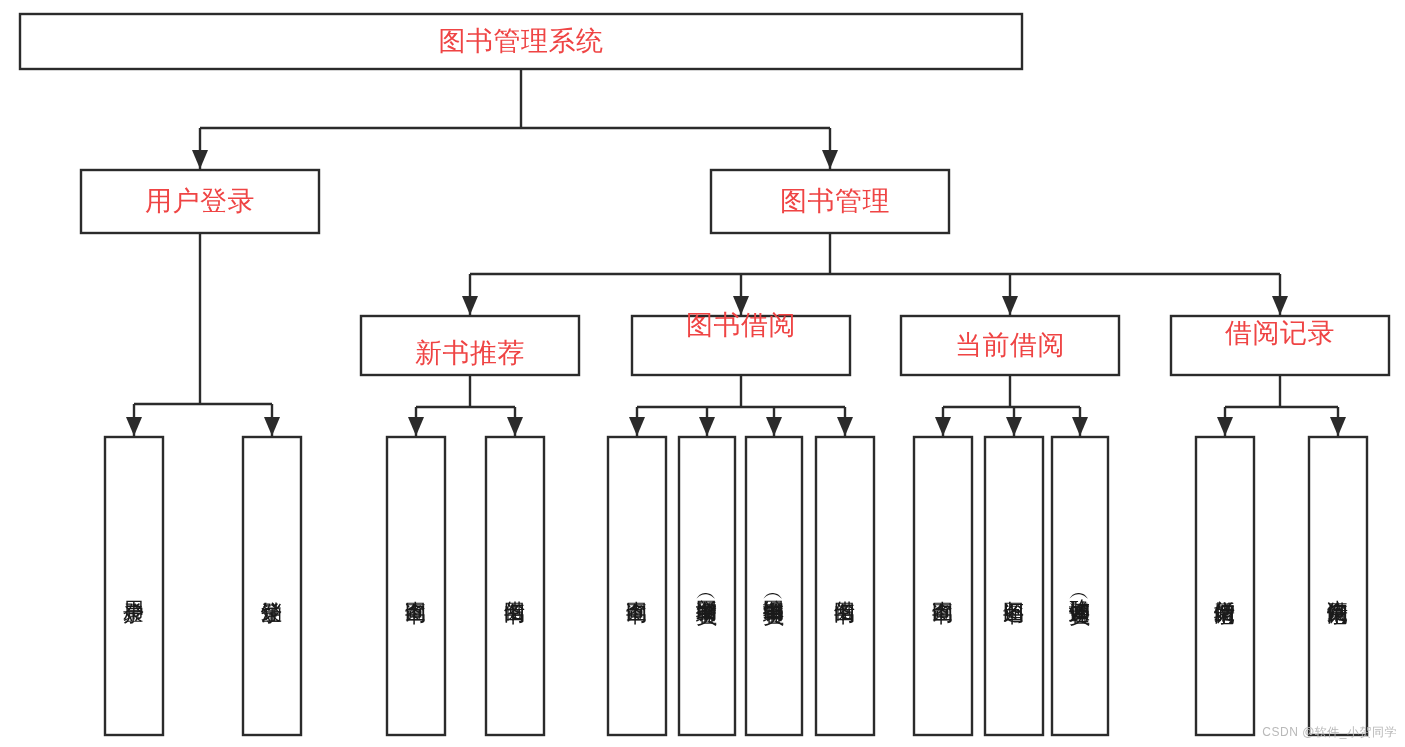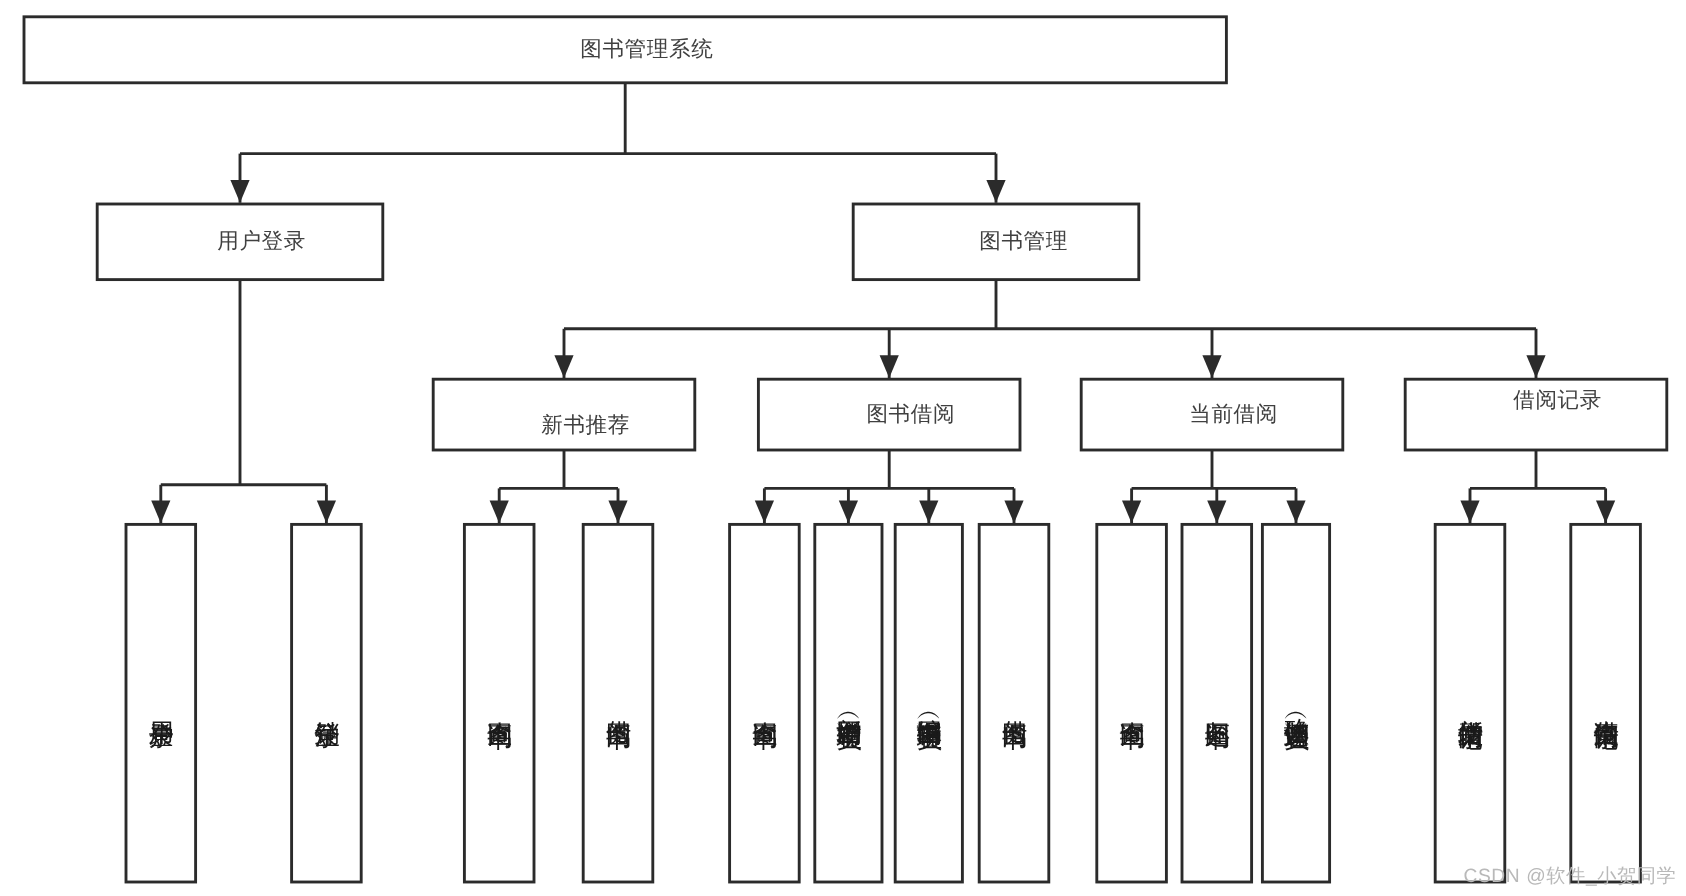--- a/index.html
+++ b/index.html
@@ -39,47 +39,46 @@
   }
   .arrow-head {
     fill: #2b2b2b;
     stroke: none;
   }
   .node-label-h {
     position: absolute;
     display: flex;
     align-items: center;
     justify-content: center;
-    color: #404040;
-    font-size: 18px;
+    color: #ef4444;
+    font-size: 27px;
     line-height: 1.15;
     letter-spacing: 0.5px;
     white-space: nowrap;
     pointer-events: none;
-    padding-left: 18px;
   }
   .node-label-v {
     position: absolute;
     display: flex;
     align-items: center;
     justify-content: center;
     color: #1a1a1a;
     font-size: 21px;
     line-height: 1.1;
     letter-spacing: 1px;
     writing-mode: vertical-rl;
     text-orientation: upright;
     pointer-events: none;
     overflow: hidden;
   }
   .watermark {
     position: absolute;
     right: 8px;
     bottom: 6px;
-    font-size: 16px;
+    font-size: 12px;
     color: #b9b9b9;
     letter-spacing: 0.5px;
     white-space: nowrap;
     pointer-events: none;
   }
 </style>
 </head>
 <body>
 
 <div id="diagram-root">
@@ -159,21 +158,21 @@
         <rect x="1052" y="437" width="56" height="298" class="node-box"></rect>
         <rect x="1196" y="437" width="58" height="298" class="node-box"></rect>
         <rect x="1309" y="437" width="58" height="298" class="node-box"></rect>
       </g>
   </svg>
   <div id="labels-layer">
       <div class="node-label-h" style="left: 20px; top: 14px; width: 1002px; height: 55px;">图书管理系统</div>
       <div class="node-label-h" style="left: 81px; top: 170px; width: 238px; height: 63px;">用户登录</div>
       <div class="node-label-h" style="left: 716px; top: 170px; width: 238px; height: 63px;">图书管理</div>
       <div class="node-label-h" style="left: 361px; top: 316px; width: 218px; height: 76px;">新书推荐</div>
-      <div class="node-label-h" style="left: 632px; top: 316px; width: 218px; height: 59px;">图书借阅</div>
+      <div class="node-label-h" style="left: 632px; top: 296px; width: 218px; height: 59px;">图书借阅</div>
       <div class="node-label-h" style="left: 901px; top: 316px; width: 218px; height: 59px;">当前借阅</div>
       <div class="node-label-h" style="left: 1171px; top: 304px; width: 218px; height: 59px;">借阅记录</div>
       <div class="node-label-v" style="left: 105px; top: 437px; width: 58px; height: 298px;">用户登录</div>
       <div class="node-label-v" style="left: 243px; top: 437px; width: 58px; height: 298px;">注销登录</div>
       <div class="node-label-v" style="left: 387px; top: 437px; width: 58px; height: 298px;">查询图书</div>
       <div class="node-label-v" style="left: 486px; top: 437px; width: 58px; height: 298px;">借阅图书</div>
       <div class="node-label-v" style="left: 608px; top: 437px; width: 58px; height: 298px;">查询图书</div>
       <div class="node-label-v" style="left: 679px; top: 437px; width: 56px; height: 298px;">新增图书（管理员）</div>
       <div class="node-label-v" style="left: 746px; top: 437px; width: 56px; height: 298px;">编辑图书（管理员）</div>
       <div class="node-label-v" style="left: 816px; top: 437px; width: 58px; height: 298px;">借阅图书</div>

